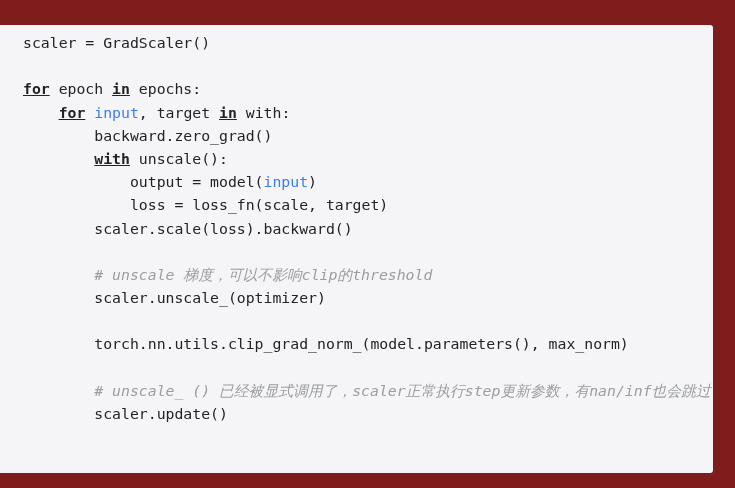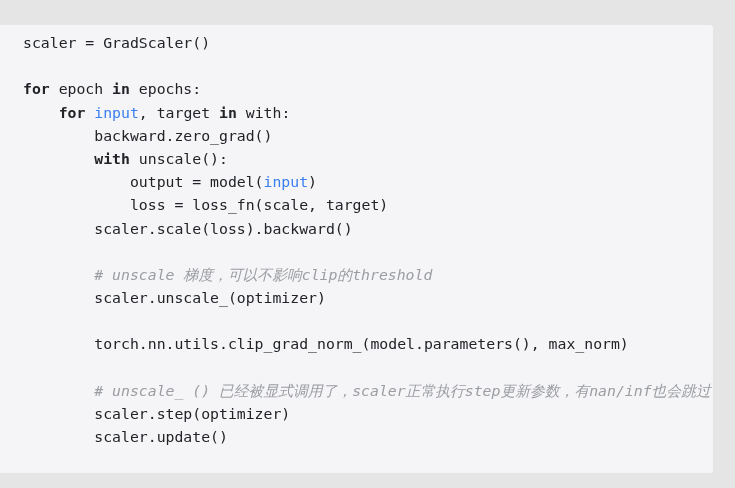--- a/index.html
+++ b/index.html
@@ -29,41 +29,40 @@
   .line {
     font-family: "DejaVu Sans Mono", "Liberation Mono", monospace;
     font-size: 14.8px;
     line-height: 23.2px;
     height: 23.2px;
     white-space: pre;
     color: var(--plain-color, #212327);
     letter-spacing: 0;
   }
   .tok-plain   { color: var(--plain-color, #212327); }
-  .tok-keyword { color: var(--keyword-color, #212327); font-weight: bold; }
+  .tok-keyword { color: var(--keyword-color, #212327); font-weight: bold; text-decoration: underline; }
   .tok-builtin { color: var(--builtin-color, #3b7ef2); }
   .tok-comment { color: var(--comment-color, #9a9da1); font-style: italic; }
 </style>
 </head>
 <body>
 
-<div class="page" style="background: #e5e5e5;">
+<div class="page" style="background: #7f1d1d;">
   <div class="code-block" id="code-block">
       <div class="line"><span class="tok-plain">scaler = GradScaler()</span></div>
       <div class="line"></div>
       <div class="line"><span class="tok-keyword">for</span><span class="tok-plain"> epoch </span><span class="tok-keyword">in</span><span class="tok-plain"> epochs:</span></div>
       <div class="line"><span class="tok-plain">    </span><span class="tok-keyword">for</span><span class="tok-plain"> </span><span class="tok-builtin">input</span><span class="tok-plain">, target </span><span class="tok-keyword">in</span><span class="tok-plain"> with:</span></div>
       <div class="line"><span class="tok-plain">        backward.zero_grad()</span></div>
       <div class="line"><span class="tok-plain">        </span><span class="tok-keyword">with</span><span class="tok-plain"> unscale():</span></div>
       <div class="line"><span class="tok-plain">            output = model(</span><span class="tok-builtin">input</span><span class="tok-plain">)</span></div>
       <div class="line"><span class="tok-plain">            loss = loss_fn(scale, target)</span></div>
       <div class="line"><span class="tok-plain">        scaler.scale(loss).backward()</span></div>
       <div class="line"></div>
       <div class="line"><span class="tok-comment">        # unscale 梯度，可以不影响clip的threshold</span></div>
       <div class="line"><span class="tok-plain">        scaler.unscale_(optimizer)</span></div>
       <div class="line"></div>
       <div class="line"><span class="tok-plain">        torch.nn.utils.clip_grad_norm_(model.parameters(), max_norm)</span></div>
       <div class="line"></div>
       <div class="line"><span class="tok-comment">        # unscale_ () 已经被显式调用了，scaler正常执行step更新参数，有nan/inf也会跳过</span></div>
-      <div class="line"><span class="tok-plain">        scaler.step(optimizer)</span></div>
       <div class="line"><span class="tok-plain">        scaler.update()</span></div>
     </div>
 </div>
 
 </body></html>

